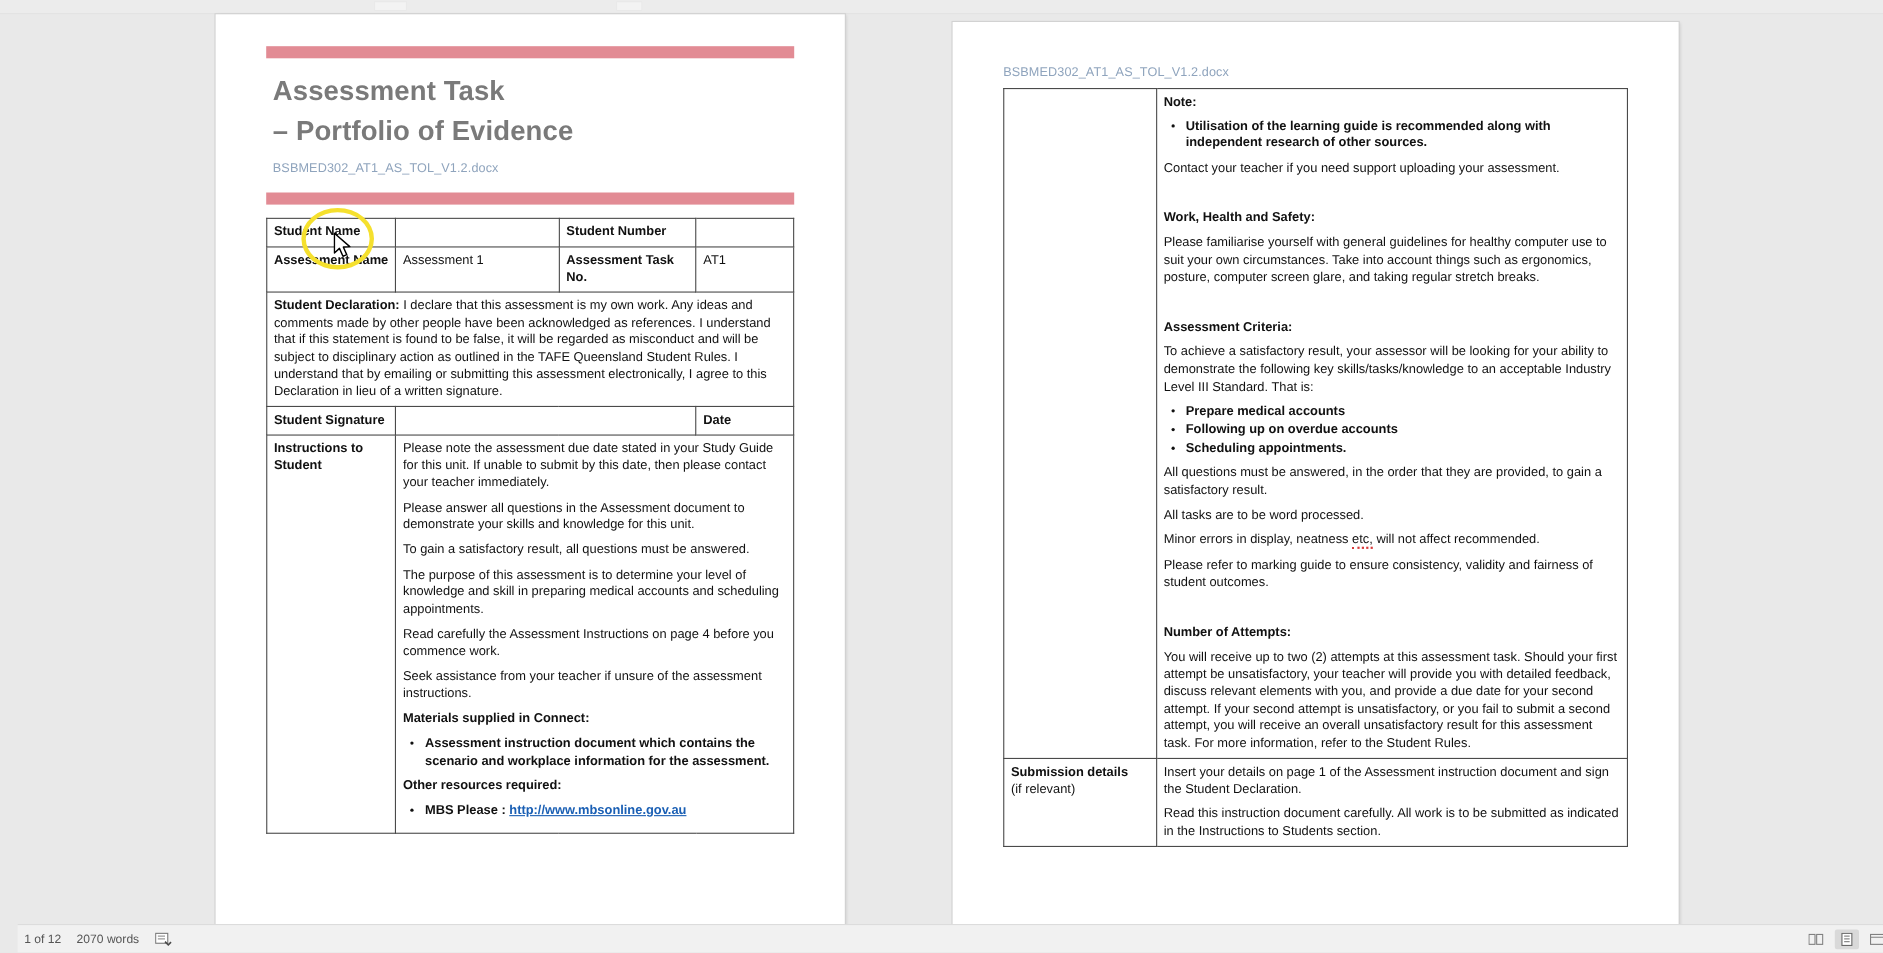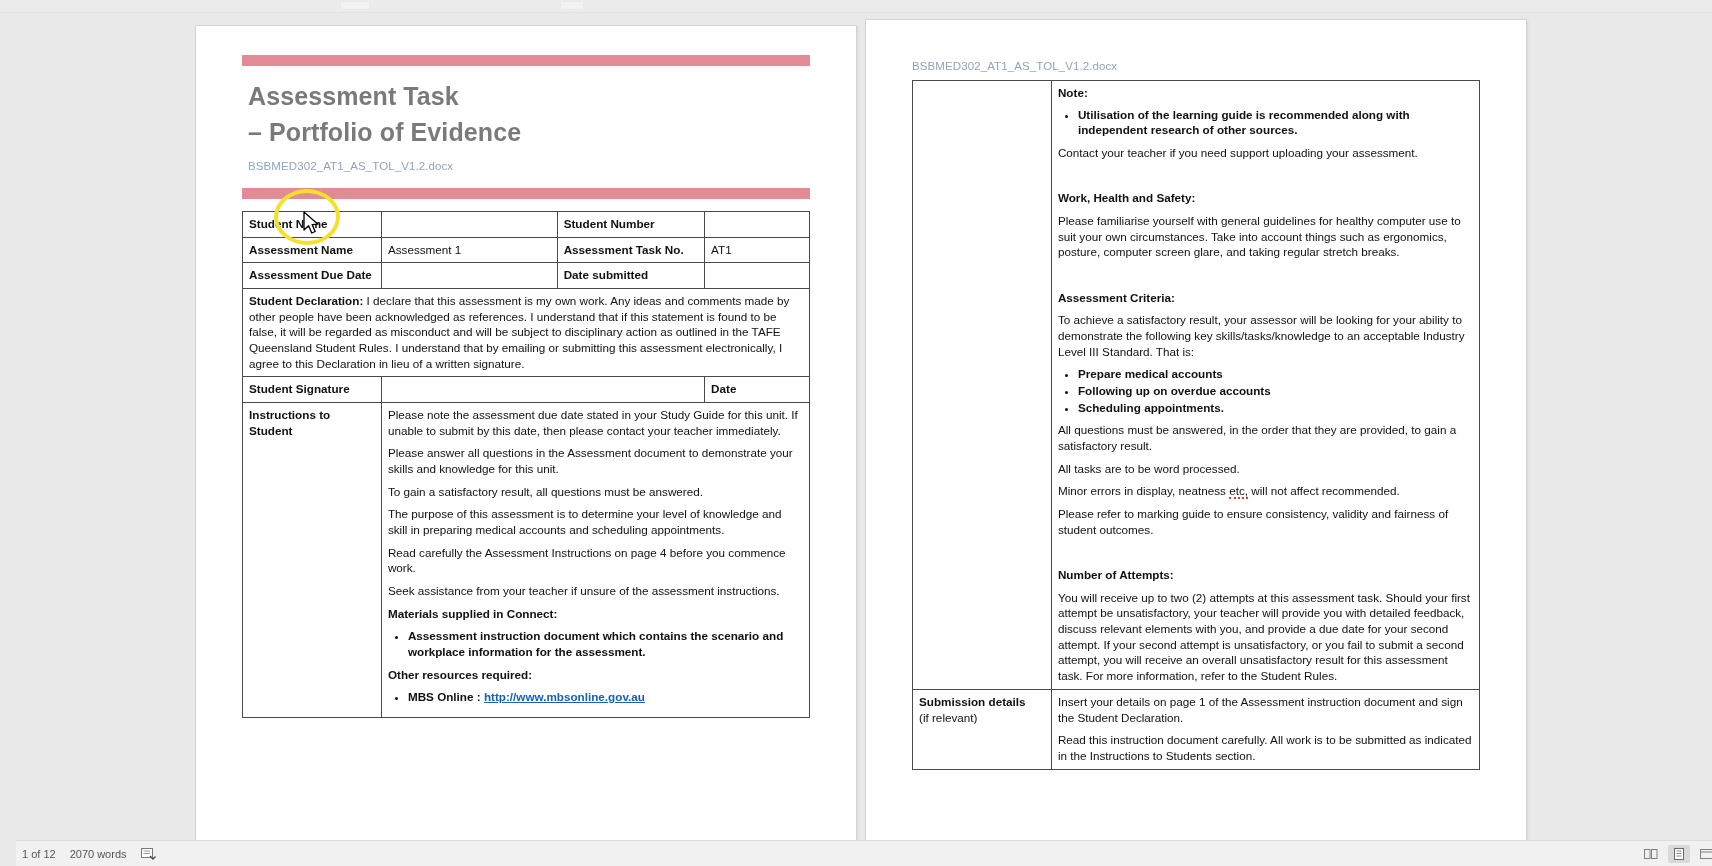--- a/index.html
+++ b/index.html
@@ -35,21 +35,21 @@
   .workspace {
     position: absolute; left: 0; top: 13px;
     width: 1712px; height: 827px;
     background: #e9e9e9;
   }
   .page {
     position: absolute;
     background: #ffffff;
     box-shadow: 0 0 0 1px #d2d2d2, 1px 1px 3px rgba(0,0,0,.14);
   }
-  #page-left  { left: 196px; top: 13px; width: 660px; height: 830px; }
+  #page-left  { left: 196px; top: 0; width: 572px; height: 830px; }
   #page-right { left: 866px; top: 7px; width: 660px; height: 830px; }
 
   .page-inner { position: relative; width: 100%; height: 100%; padding: 0 46px; }
 
   
   .rule {
     height: 11px; background: #e28b94; width: 100%;
   }
   .hdr-top { margin-top: 29px; }
   .hdr-bottom { margin-top: 10px; }
@@ -209,26 +209,20 @@
               <td class="lbl">Student Number</td>
               <td></td>
             </tr>
             <tr>
               <td class="lbl">Assessment Name</td>
               <td>Assessment 1</td>
               <td class="lbl">Assessment Task No.</td>
               <td>AT1</td>
             </tr>
             <tr>
-              <td class="lbl">Assessment Due Date</td>
-              <td></td>
-              <td class="lbl">Date submitted</td>
-              <td></td>
-            </tr>
-            <tr>
               <td class="decl" colspan="4">
                 <b>Student Declaration:</b>
                 <span>I declare that this assessment is my own work.  Any ideas and comments made by other people have been acknowledged as references.  I understand that if this statement is found to be false, it will be regarded as misconduct and will be subject to disciplinary action as outlined in the TAFE Queensland Student Rules.  I understand that by emailing or submitting this assessment electronically, I agree to this Declaration in lieu of a written signature.</span>
               </td>
             </tr>
             <tr>
               <td class="lbl">Student Signature</td>
               <td colspan="2"></td>
               <td class="lbl" style="width:12%">Date</td>
             </tr>
@@ -243,21 +237,21 @@
                 <p class="p">To gain a satisfactory result, all questions must be answered.</p>
                 <p class="p">The purpose of this assessment is to determine your level of knowledge and skill in preparing medical accounts and scheduling appointments.</p>
                 <p class="p">Read carefully the Assessment Instructions on page 4 before you commence work.</p>
                 <p class="p">Seek assistance from your teacher if unsure of the assessment instructions.</p>
                 <p class="p bold">Materials supplied in Connect:</p>
                 <ul class="b">
                   <li>Assessment instruction document which contains the scenario and workplace information for the assessment.</li>
                 </ul>
                 <p class="p bold">Other resources required:</p>
                 <ul class="b">
-                  <li><span>MBS Online :  </span><a class="link" href="#">http://www.mbsonline.gov.au</a></li>
+                  <li><span>MBS Please :  </span><a class="link" href="#">http://www.mbsonline.gov.au</a></li>
                 </ul>
               </td>
             </tr>
           </tbody>
         </table>
 
       </div>
     </div>
 
     <div class="page" id="page-right">

